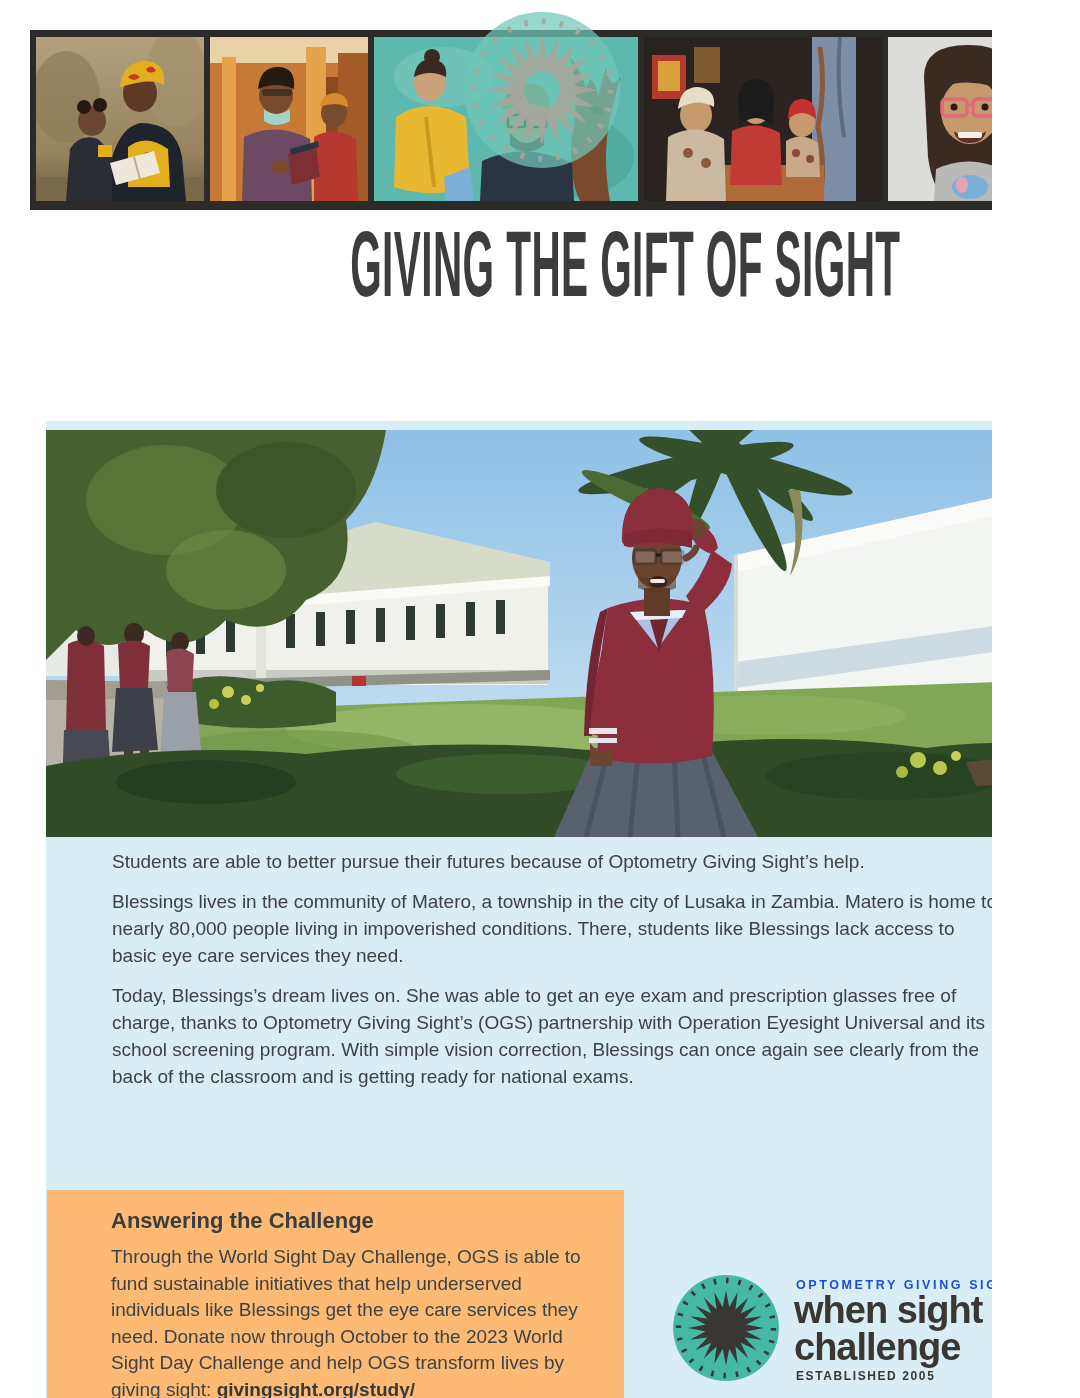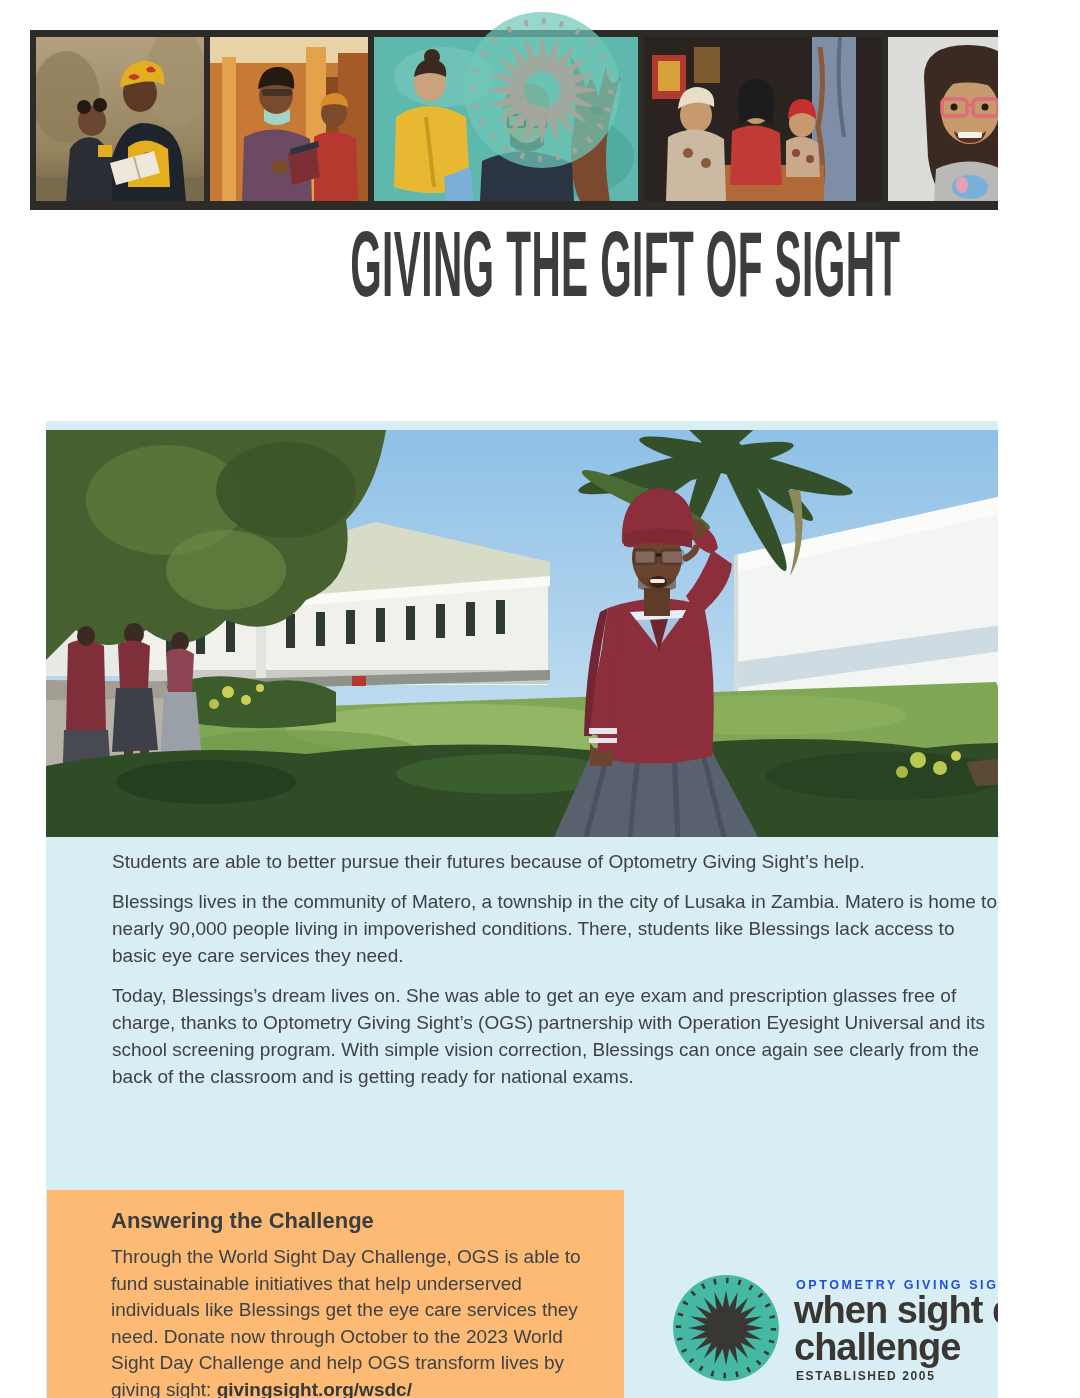--- a/index.html
+++ b/index.html
@@ -1,17 +1,17 @@
 <!DOCTYPE html>
 <html><head>
 <meta charset="utf-8">
 <style>
   html,body{margin:0;padding:0;background:#ffffff;}
   .page{position:relative;width:992px;height:1398px;background:#ffffff;overflow:hidden;
-        font-family:"Liberation Sans", sans-serif;color:#3f4245;padding-left:6px;}
+        font-family:"Liberation Sans", sans-serif;color:#3f4245;}
   
   .photo-strip{position:absolute;left:30px;top:30px;width:1020px;height:180px;
     background:#2d2b28;box-sizing:border-box;padding:7px 6px 9px 6px;display:flex;gap:6px;}
   .photo-strip .ph{flex:0 0 auto;height:164px;overflow:hidden;}
   .photo-strip svg{display:block;width:100%;height:100%;}
   .deco-circle{position:absolute;left:464px;top:12px;width:156px;height:156px;z-index:6;pointer-events:none;}
   
   .title-block{position:absolute;left:0;top:222px;width:1080px;text-align:center;}
   .title-line1{display:inline-block;white-space:nowrap;font-size:92px;line-height:84px;font-weight:bold;
     color:#3d3d3d;transform:scaleX(0.44);transform-origin:50% 50%;letter-spacing:1px;}
@@ -320,27 +320,27 @@
           <rect x="588" y="120" width="22" height="14" rx="3" fill="#cfd8e2" opacity="0.25" stroke="#1f1a18" stroke-width="3"></rect>
           <rect x="615" y="120" width="22" height="14" rx="3" fill="#cfd8e2" opacity="0.25" stroke="#1f1a18" stroke-width="3"></rect>
           <line x1="610" y1="125" x2="615" y2="125" stroke="#1f1a18" stroke-width="3"></line>
           <path d="M640 128 q8 -4 10 -10" stroke="#6b4530" stroke-width="7" fill="none" stroke-linecap="round"></path>
         </g>
       </svg>
     </div>
 
     <div class="story">
       <p>Students are able to better pursue their futures because of Optometry Giving Sight’s help.</p>
-      <p>Blessings lives in the community of Matero, a township in the city of Lusaka in Zambia. Matero is home to nearly 90,000 people living in impoverished conditions. There, students like Blessings lack access to basic eye care services they need.</p>
+      <p>Blessings lives in the community of Matero, a township in the city of Lusaka in Zambia. Matero is home to nearly 80,000 people living in impoverished conditions. There, students like Blessings lack access to basic eye care services they need.</p>
       <p>Today, Blessings’s dream lives on. She was able to get an eye exam and prescription glasses free of charge, thanks to Optometry Giving Sight’s (OGS) partnership with Operation Eyesight Universal and its school screening program. With simple vision correction, Blessings can once again see clearly from the back of the classroom and is getting ready for national exams.</p>
     </div>
 
     <div class="challenge-box">
       <h3>Answering the Challenge</h3>
-      <div class="body"><span>Through the World Sight Day Challenge, OGS is able to fund sustainable initiatives that help underserved individuals like Blessings get the eye care services they need. Donate now through October to the 2023 World Sight Day Challenge and help OGS transform lives by giving sight: </span><span class="link">givingsight.org/wsdc/</span></div>
+      <div class="body"><span>Through the World Sight Day Challenge, OGS is able to fund sustainable initiatives that help underserved individuals like Blessings get the eye care services they need. Donate now through October to the 2023 World Sight Day Challenge and help OGS transform lives by giving sight: </span><span class="link">givingsight.org/study/</span></div>
     </div>
 
     <div class="wsdc-logo">
       <svg class="wsdc-mark" viewBox="0 0 100 100">
         <circle cx="50" cy="50" r="49" fill="#46b9a5"></circle>
         <g fill="#393733" stroke="#393733">
           <circle cx="50" cy="50" r="44" fill="none" stroke-width="5" stroke-dasharray="2.4 9.1"></circle>
           <g stroke="none">
             <polygon points="50,15 46.4,34 53.6,34"></polygon>
             <polygon points="50,15 46.4,34 53.6,34" transform="rotate(18 50 50)"></polygon>

